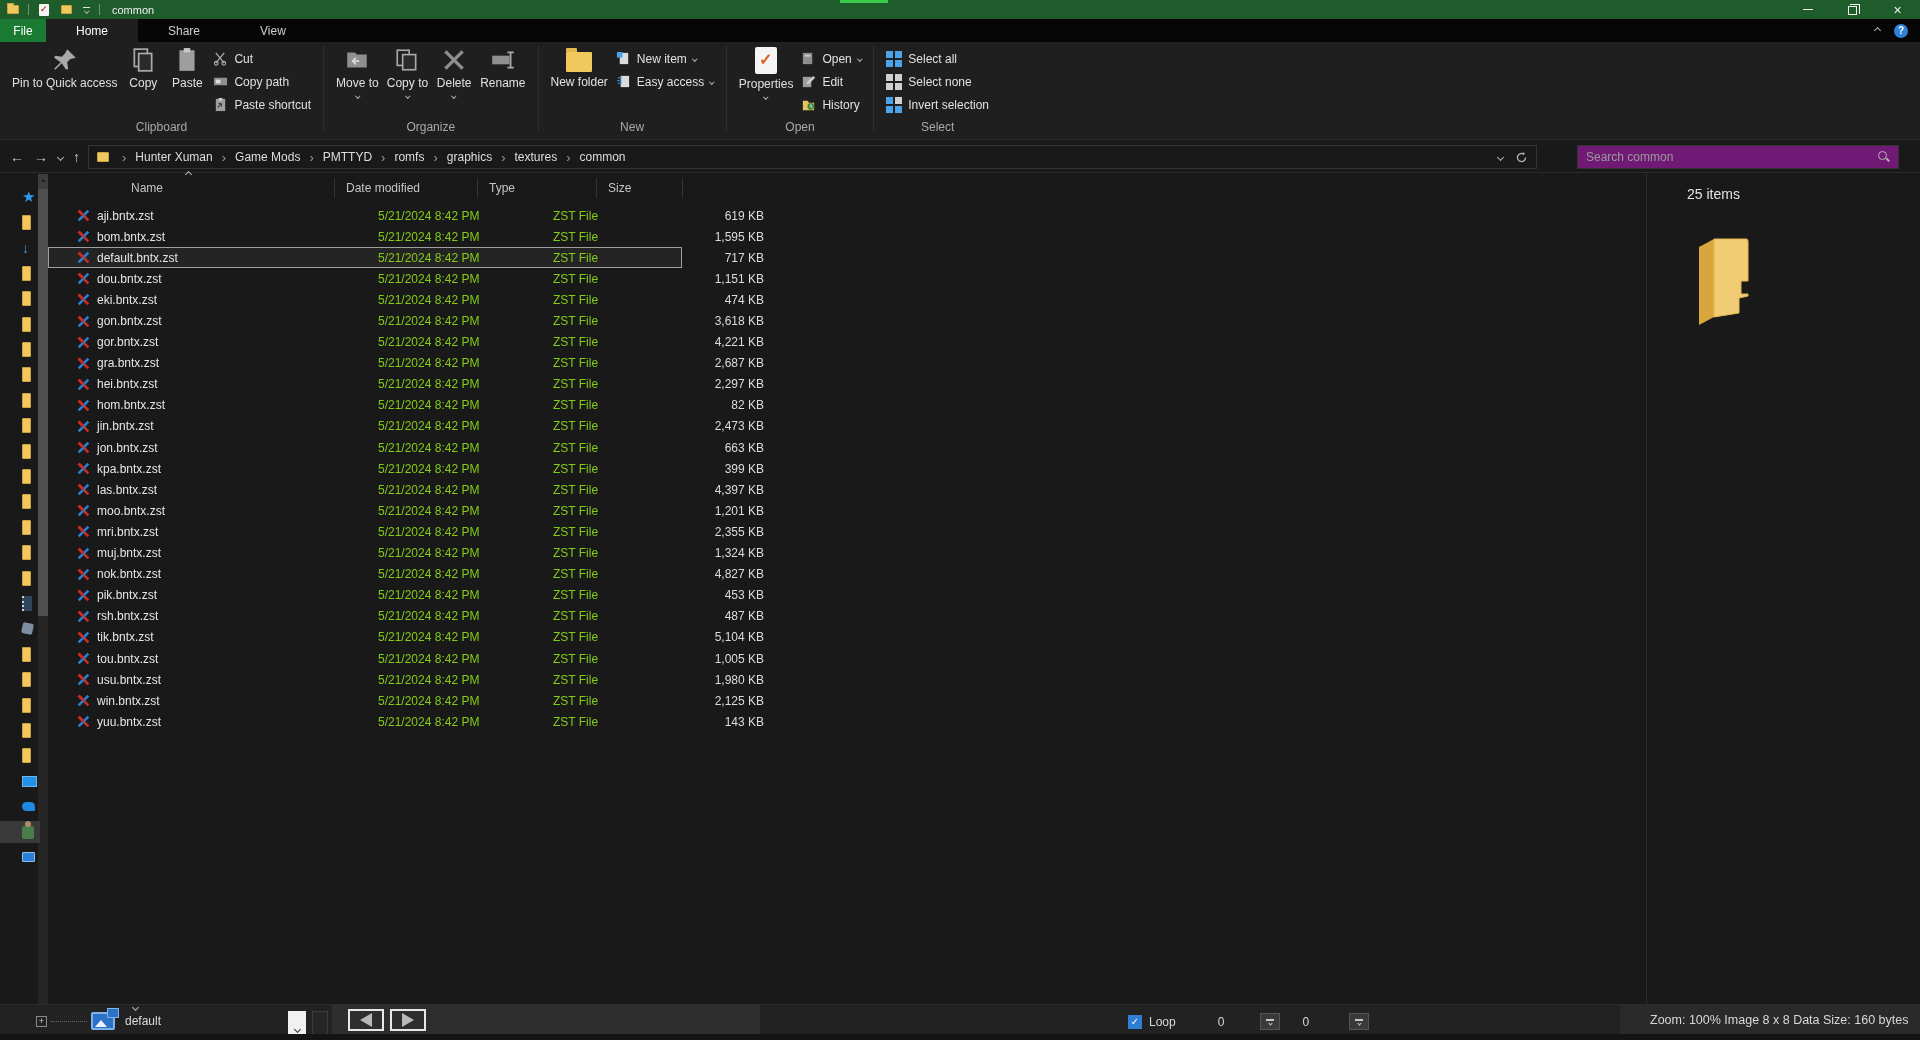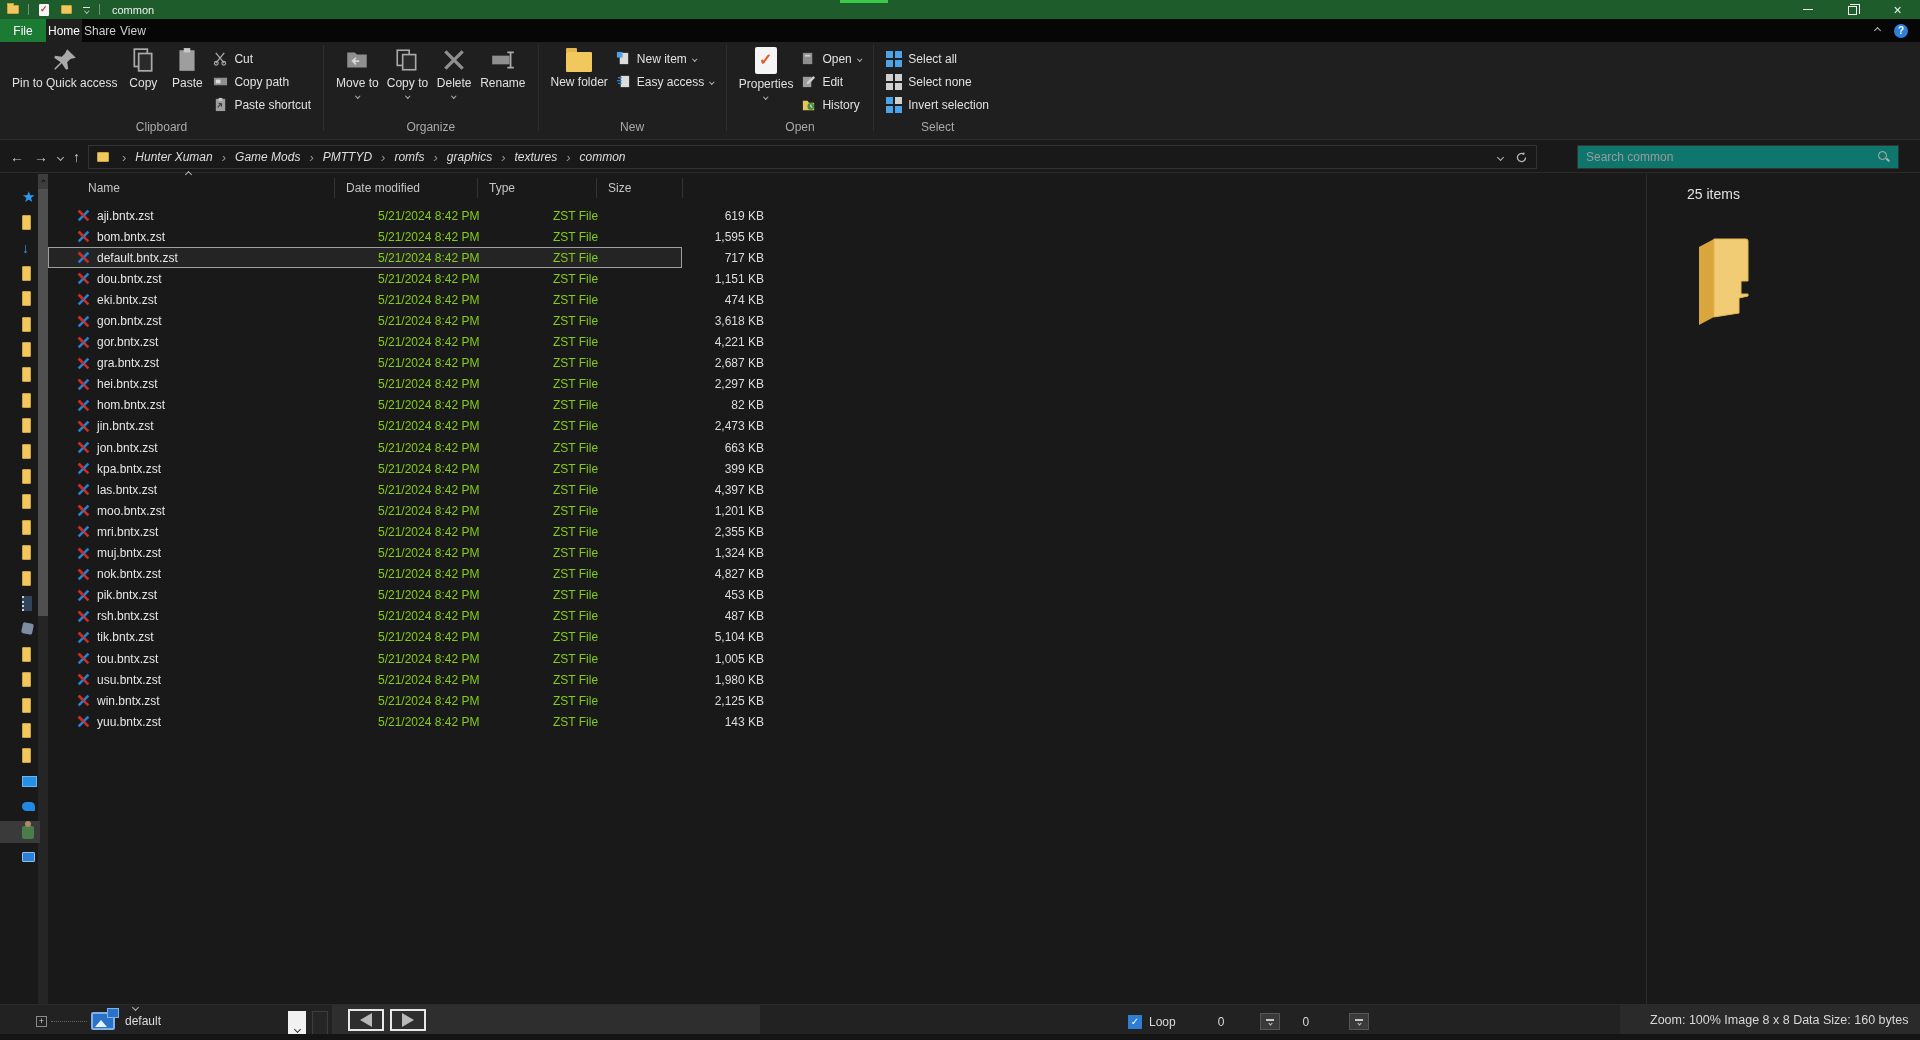--- a/index.html
+++ b/index.html
@@ -21,21 +21,21 @@
   .win-controls { margin-left:auto; display:flex; height:19px; }
   .win-btn { width:45px; height:19px; display:flex; align-items:center; justify-content:center; color:#f0f0f0; font-size:13px; }
   .ic-min { width:10px; height:1.5px; background:#f0f0f0; }
   .ic-restore { position:relative; width:9px; height:9px; border:1px solid #f0f0f0; background:#1e5c2b; margin-top:2px;}
   .ic-restore::before { content:""; position:absolute; left:1px; top:-3px; width:9px; height:9px; border:1px solid #f0f0f0; border-left:none; border-bottom:none; }
   .ic-close { font-size:14px; line-height:1; }
 
   
   .tabrow { position:absolute; left:0; top:19px; width:1920px; height:23px; background:#060606; display:flex; align-items:stretch; font-size:12px; }
   .tab-file { width:46px; background:#1b7b33; color:#fff; display:flex; align-items:center; justify-content:center; }
-  .tab { padding:0 2px; display:flex; align-items:center; color:#cfcfcf; }
+  .tab { padding:0 30px; display:flex; align-items:center; color:#cfcfcf; }
   .tab.active { background:#1f1f1f; color:#ffffff; }
   .tabrow-right { margin-left:auto; display:flex; align-items:center; gap:14px; padding-right:12px; }
   .help-circle { width:14px; height:14px; border-radius:50%; background:#2f80d8; color:#fff; font-size:10px; font-weight:bold; display:flex; align-items:center; justify-content:center; }
 
   .chv { display:inline-block; width:5px; height:5px; border-right:1.5px solid #b5b5b5; border-bottom:1.5px solid #b5b5b5; transform:rotate(45deg); }
   .chv.up { transform:rotate(-135deg); }
   .chv.sm { width:3.5px; height:3.5px; }
 
   
   .ribbon { position:absolute; left:0; top:42px; width:1920px; height:98px; background:#1f1f1f; border-bottom:1px solid #2b2b2b; display:flex; }
@@ -58,21 +58,21 @@
 
   
   .addressrow { position:absolute; left:0; top:141px; width:1920px; height:32px; background:#191919; border-bottom:1px solid #2b2b2b; }
   .navbtns { position:absolute; left:6px; top:0; height:32px; display:flex; align-items:center; gap:10px; color:#c9c9c9; font-size:14px; padding-left:4px; }
   .addrbar { position:absolute; left:88px; top:4px; width:1449px; height:24px; background:#191919; border:1px solid #333333; display:flex; align-items:center; font-size:12px; color:#dedede; }
   .crumb-folder { width:12px; height:10px; background:#f0c85e; border:1px solid #caa23f; border-radius:1px; margin:0 8px 0 8px; }
   .crumb { padding:0 4px; white-space:nowrap; }
   .crumb-sep { color:#9a9a9a; padding:0 5px; font-size:13px; }
   .addr-right { margin-left:auto; display:flex; align-items:center; gap:12px; padding-right:8px; }
   .refresh-ico { width:13px; height:13px; }
-  .searchbox { position:absolute; left:1577px; top:4px; width:322px; height:24px; background:#0f766e; border:1px solid #333333; display:flex; align-items:center; }
+  .searchbox { position:absolute; left:1577px; top:4px; width:322px; height:24px; background:#701a75; border:1px solid #333333; display:flex; align-items:center; }
   .searchbox input { flex:1; background:transparent; border:none; outline:none; color:#dedede; font-size:12px; padding:0 8px; font-family:"Liberation Sans",sans-serif; }
   .searchbox input::placeholder { color:#9a9a9a; }
   .mag { width:12px; height:12px; margin-right:8px; position:relative; }
   .mag::before { content:""; position:absolute; left:0; top:0; width:7px; height:7px; border:1.5px solid #b5b5b5; border-radius:50%; }
   .mag::after { content:""; position:absolute; left:8px; top:8px; width:4px; height:1.5px; background:#b5b5b5; transform:rotate(45deg); }
 
   
   .main { position:absolute; left:0; top:174px; width:1920px; height:830px; background:#191919; }
 
   
@@ -92,21 +92,21 @@
   .sl-mon i { width:15px; height:11px; background:#2491e8; border:1px solid #6db5ee; }
   .sl-cloud i { width:13px; height:9px; background:#1f8adf; border-radius:7px 7px 1px 7px; }
   .sl-user i { width:12px; height:13px; background:#4a7d4a; border-radius:2px; position:relative; }
   .sl-user i::before { content:""; position:absolute; left:3px; top:-5px; width:6px; height:6px; border-radius:50%; background:#b08968; }
   .sl-pc i { width:13px; height:10px; background:#2a7fd8; border:1px solid #8fc0ea; border-radius:1px; }
 
   
   .listarea { position:absolute; left:48px; top:0; width:640px; height:100%; }
   .lheader { position:relative; height:28px; display:grid; grid-template-columns:286px 143px 119px 86px; align-items:center; color:#c5c5c5; font-size:12px; }
   .lheader .hc { padding-left:12px; }
-  .lheader .hc.first { padding-left:40px; }
+  .lheader .hc.first { padding-left:40px;margin-left:43px; }
   .hsep { position:absolute; top:4px; width:1px; height:20px; background:#333; }
   .sortcaret { position:absolute; left:138px; top:-2px; }
   .rows { position:absolute; left:0; top:31px; width:634px; }
   .frow { display:grid; grid-template-columns:286px 143px 119px 86px; height:21.1px; align-items:center; font-size:12px; color:#e6e6e6;gap:32px; }
   .frow.selected { outline:1px solid #9f9f9f; outline-offset:-1px; background:#242424; }
   .fname { display:flex; align-items:center; padding-left:29px; gap:7px; }
   .fdate, .ftype { padding-left:12px; color:#84cc16; }
   .fsize { text-align:right; padding-right:14px; color:#dcdcdc; }
   .zst-icon { width:13px; height:13px; flex:0 0 13px; }
 
@@ -373,21 +373,21 @@
 <div class="addressrow">
   <div class="navbtns">
     <span>←</span>
     <span>→</span>
     <span class="chv"></span>
     <span>↑</span>
   </div>
   <div class="addrbar">
     <span class="crumb-folder"></span>
     <span class="crumb-sep">›</span>
-    <span id="crumbs" style="display:flex;align-items:flex-start;font-style:italic;">
+    <span id="crumbs" style="display:flex;align-items:flex-start;">
         <span class="crumb">Hunter Xuman</span>
         <span class="crumb-sep">›</span>
         <span class="crumb">Game Mods</span>
         <span class="crumb-sep">›</span>
         <span class="crumb">PMTTYD</span>
         <span class="crumb-sep">›</span>
         <span class="crumb">romfs</span>
         <span class="crumb-sep">›</span>
         <span class="crumb">graphics</span>
         <span class="crumb-sep">›</span>

